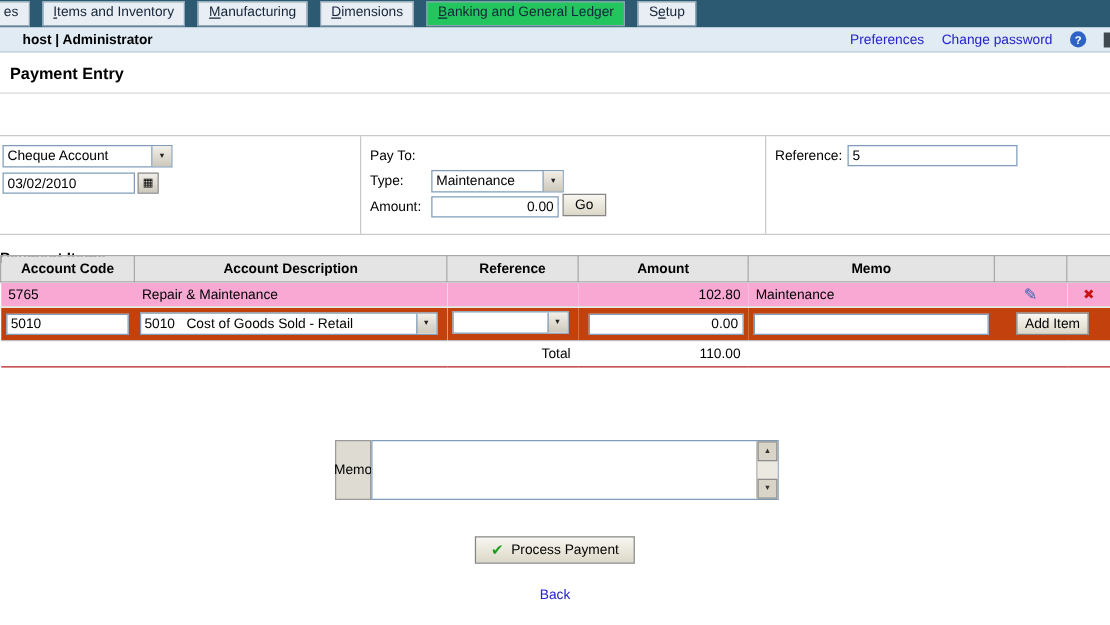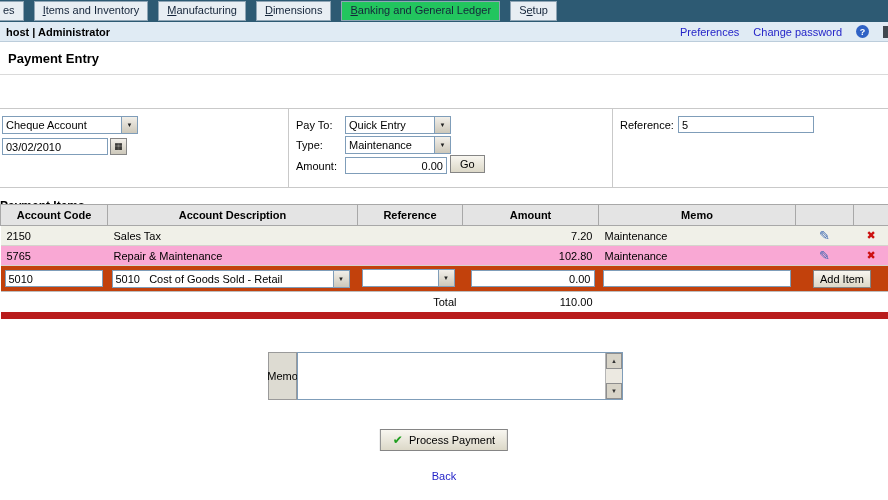--- a/index.html
+++ b/index.html
@@ -11,21 +11,21 @@
   .topnav{position:absolute;top:0;left:0;width:888px;height:22px;background:#2d5a73;
     display:flex;align-items:center;gap:10px;}
   .tab{background:#e8eef3;border:1px solid #8fa5b5;padding:2px 8px 3px;color:#15253a;
     white-space:nowrap;cursor:pointer;line-height:13px;}
   .tab.active{background:#22c55e;}
   .tab.cropped{border-left:none;padding-left:3px;}
   .ak{text-decoration:underline;}
   
   .userbar{position:absolute;top:22px;left:0;width:888px;height:20px;background:#e0ebf4;
     border-bottom:1px solid #bccddb;display:flex;align-items:center;padding:0 6px;gap:14px;box-sizing:border-box;}
-  .user{font-weight:bold;}
+  .user{font-weight:bold;margin-left:12px;}
   .flex1{flex:1;}
   .hlink{color:#2424c8;text-decoration:none;cursor:pointer;}
   .help{width:13px;height:13px;border-radius:50%;background:#2f62c5;color:#fff;font-size:9px;
     font-weight:bold;display:inline-flex;align-items:center;justify-content:center;cursor:pointer;}
   .cutglyph{width:9px;height:12px;background:#40484f;margin-right:-10px;cursor:pointer;}
   
   .pagetitle{position:absolute;top:51px;left:8px;font-size:13px;font-weight:bold;}
   .rule{position:absolute;top:74px;left:0;width:888px;border-top:1px solid #dadada;}
   
   .formbox{position:absolute;top:108px;left:0;width:888px;height:78px;
@@ -46,21 +46,21 @@
   .minibtn{width:17px;height:17px;background:linear-gradient(#f2efe9,#cdc8ba);border:1px solid #858585;
     font-size:9px;line-height:9px;padding:0;margin-left:2px;cursor:pointer;}
   
   .items-title{position:absolute;top:199px;left:0;width:788px;font-weight:bold;font-size:12px;}
   table.items{position:absolute;top:204px;left:0;width:888px;border-collapse:collapse;font-size:11px;table-layout:fixed;}
   .items th{background:#e4e4e4;border:1px solid #a8a8a8;font-weight:bold;height:18px;padding:1px 4px;}
   .items td{padding:1px 6px;height:17px;overflow:hidden;white-space:nowrap;}
   .row-a td{background:#f0f0e8;border-bottom:1px solid #d4d4cc;}
   .row-b td{background:#f9a8d4;border-bottom:1px solid #d4d4cc;}
   .edit-row td{background:#c2410c;padding:3px 4px;border-bottom:1px solid #bdbdbd;}
-  .total-row td{height:18px;border-bottom:7px solid #b91c1c;}
+  .total-row td{height:18px;border-bottom:1px solid #b91c1c;}
   .num{text-align:right;}
   .t-center{text-align:center;}
   .t-right{text-align:right;}
   .edit-ic{color:#3a66b0;font-size:13px;cursor:pointer;}
   .del-ic{color:#cc1111;font-weight:bold;font-size:11px;cursor:pointer;}
   
   .memo-block{position:absolute;top:352px;left:268px;display:flex;}
   .memo-lbl{width:27px;background:#dddbd2;border:1px solid #9a9a9a;display:flex;align-items:center;
     justify-content:center;}
   .memo-field{width:324px;height:46px;border:1px solid #7f9db9;background:#fff;position:relative;}
@@ -109,26 +109,20 @@
           <span>▼</span>
         </span>
     </div>
   </div>
   <div class="abs" style="left:2px;top:29px;display:flex;align-items:center;">
     <input class="txt" style="width: 98px;" value="03/02/2010">
     <button class="minibtn"><span>▦</span></button>
   </div>
 
   <span class="lbl abs" style="left:296px;top:10px;">Pay To:</span>
-  <div class="select abs" style="left:345px;top:7px;width:106px;">
-    <span class="sel-txt">Quick Entry</span>
-    <span class="sel-btn">
-        <span>▼</span>
-      </span>
-  </div>
 
   <span class="lbl abs" style="left:296px;top:30px;">Type:</span>
   <div class="select abs" style="left:345px;top:27px;width:106px;">
     <span class="sel-txt">Maintenance</span>
     <span class="sel-btn">
         <span>▼</span>
       </span>
   </div>
 
   <span class="lbl abs" style="left:296px;top:51px;">Amount:</span>
@@ -156,29 +150,20 @@
       <th>Account Code</th>
       <th>Account Description</th>
       <th>Reference</th>
       <th>Amount</th>
       <th>Memo</th>
       <th></th>
       <th></th>
     </tr>
   </thead>
   <tbody>
-    <tr class="row-a">
-      <td>2150</td>
-      <td>Sales Tax</td>
-      <td></td>
-      <td class="num">7.20</td>
-      <td>Maintenance</td>
-      <td class="t-center"><span class="edit-ic">✎</span></td>
-      <td class="t-center"><span class="del-ic">✖</span></td>
-    </tr>
     <tr class="row-b">
       <td>5765</td>
       <td>Repair &amp; Maintenance</td>
       <td></td>
       <td class="num">102.80</td>
       <td>Maintenance</td>
       <td class="t-center"><span class="edit-ic">✎</span></td>
       <td class="t-center"><span class="del-ic">✖</span></td>
     </tr>
     <tr class="edit-row">

